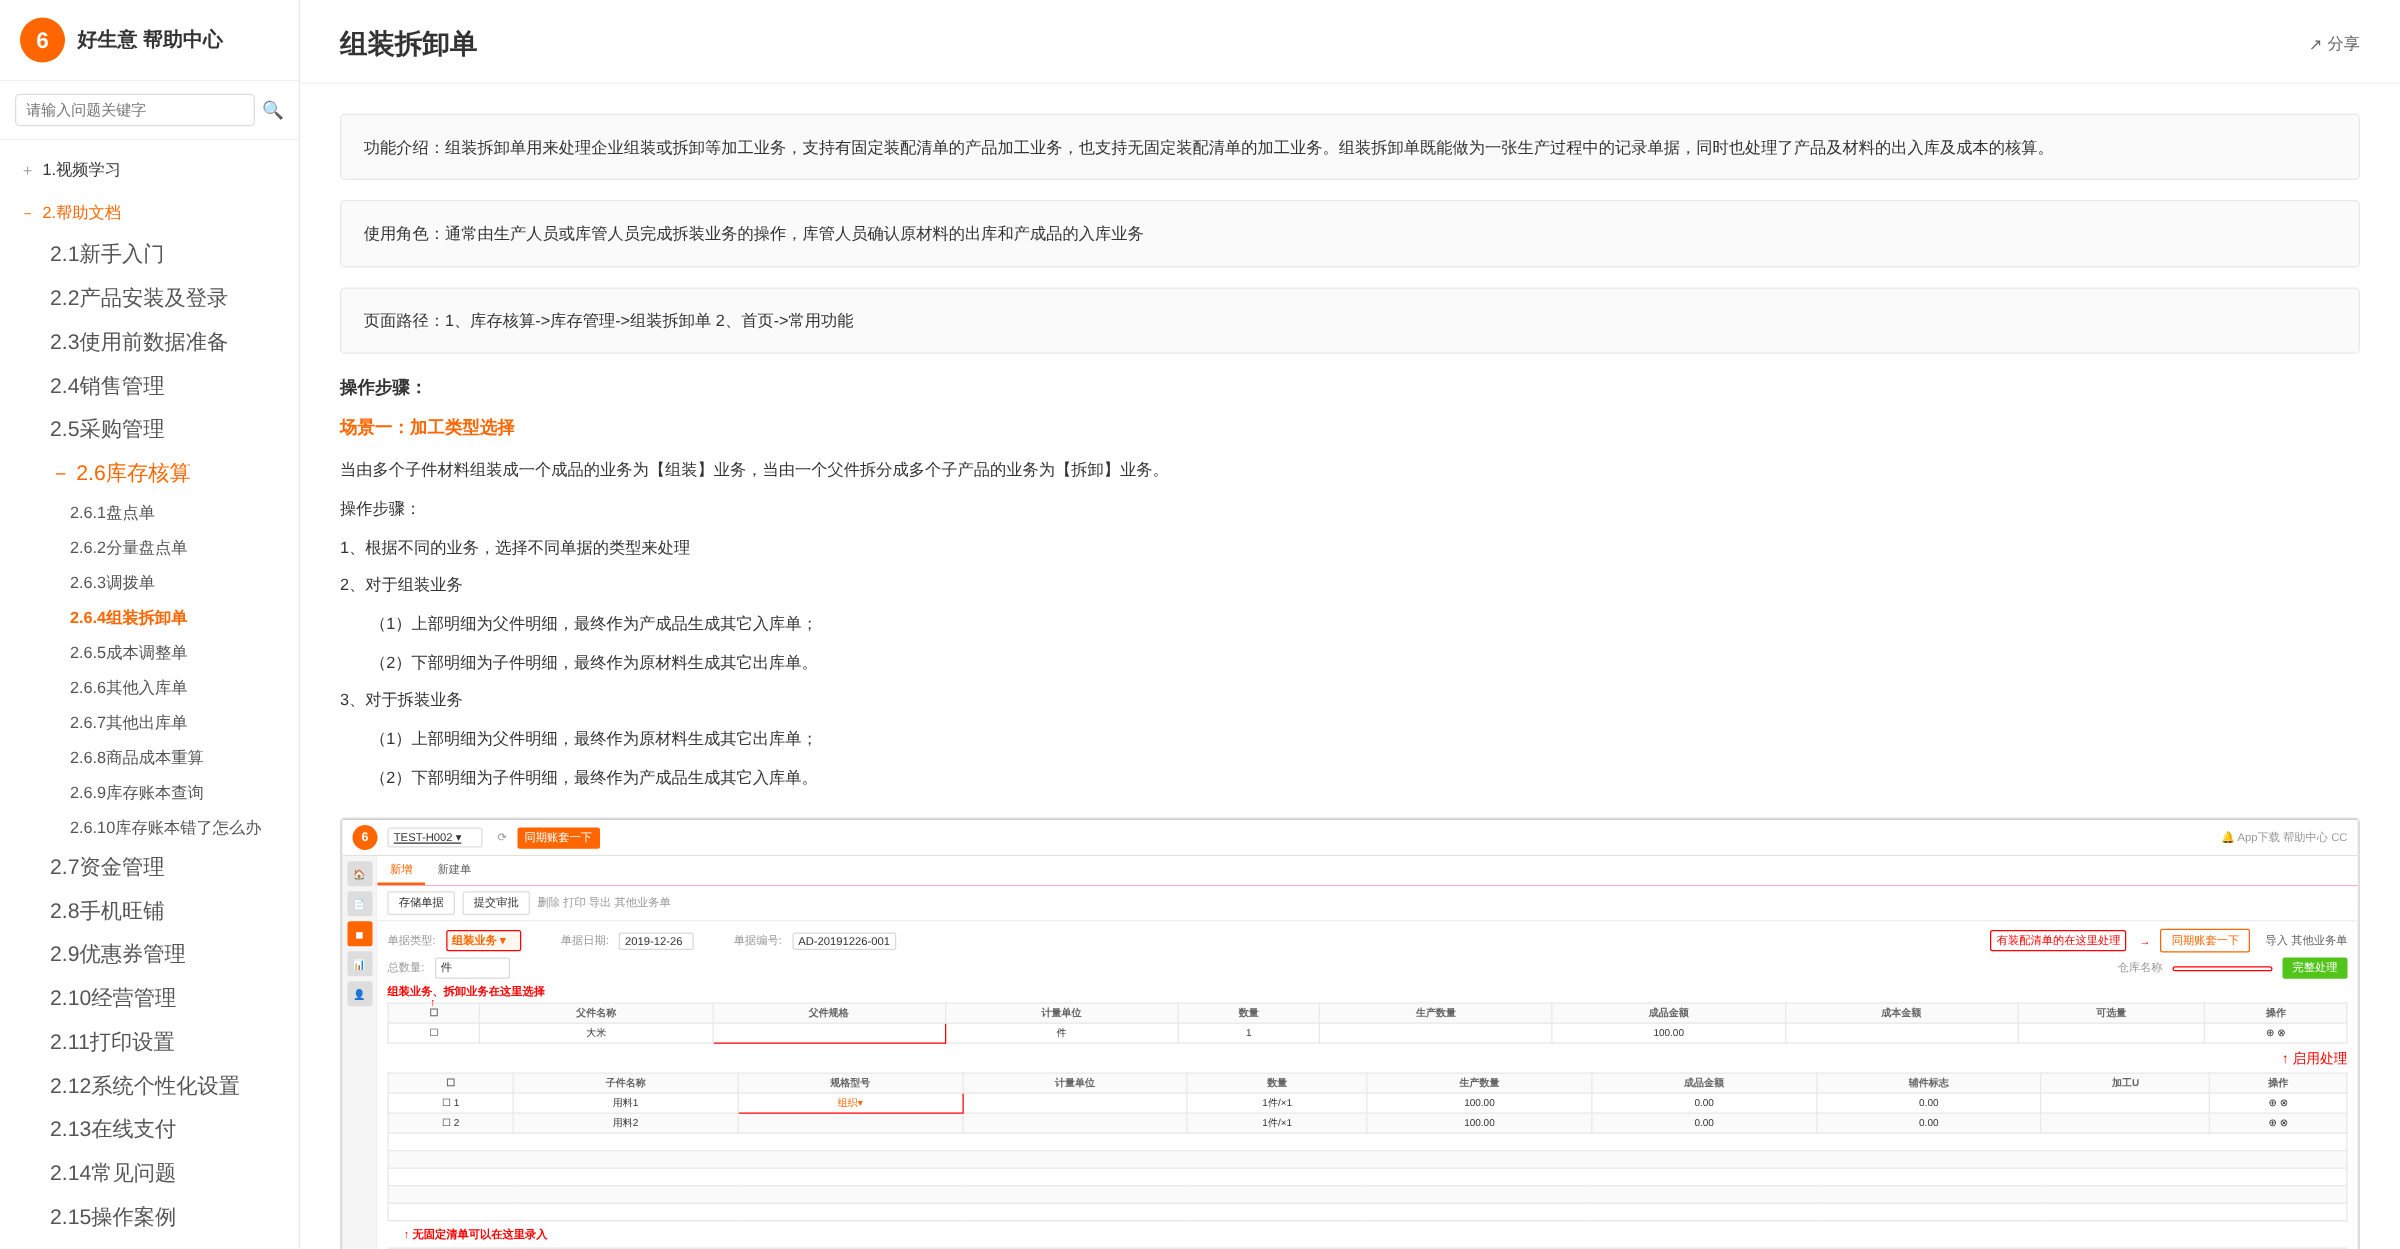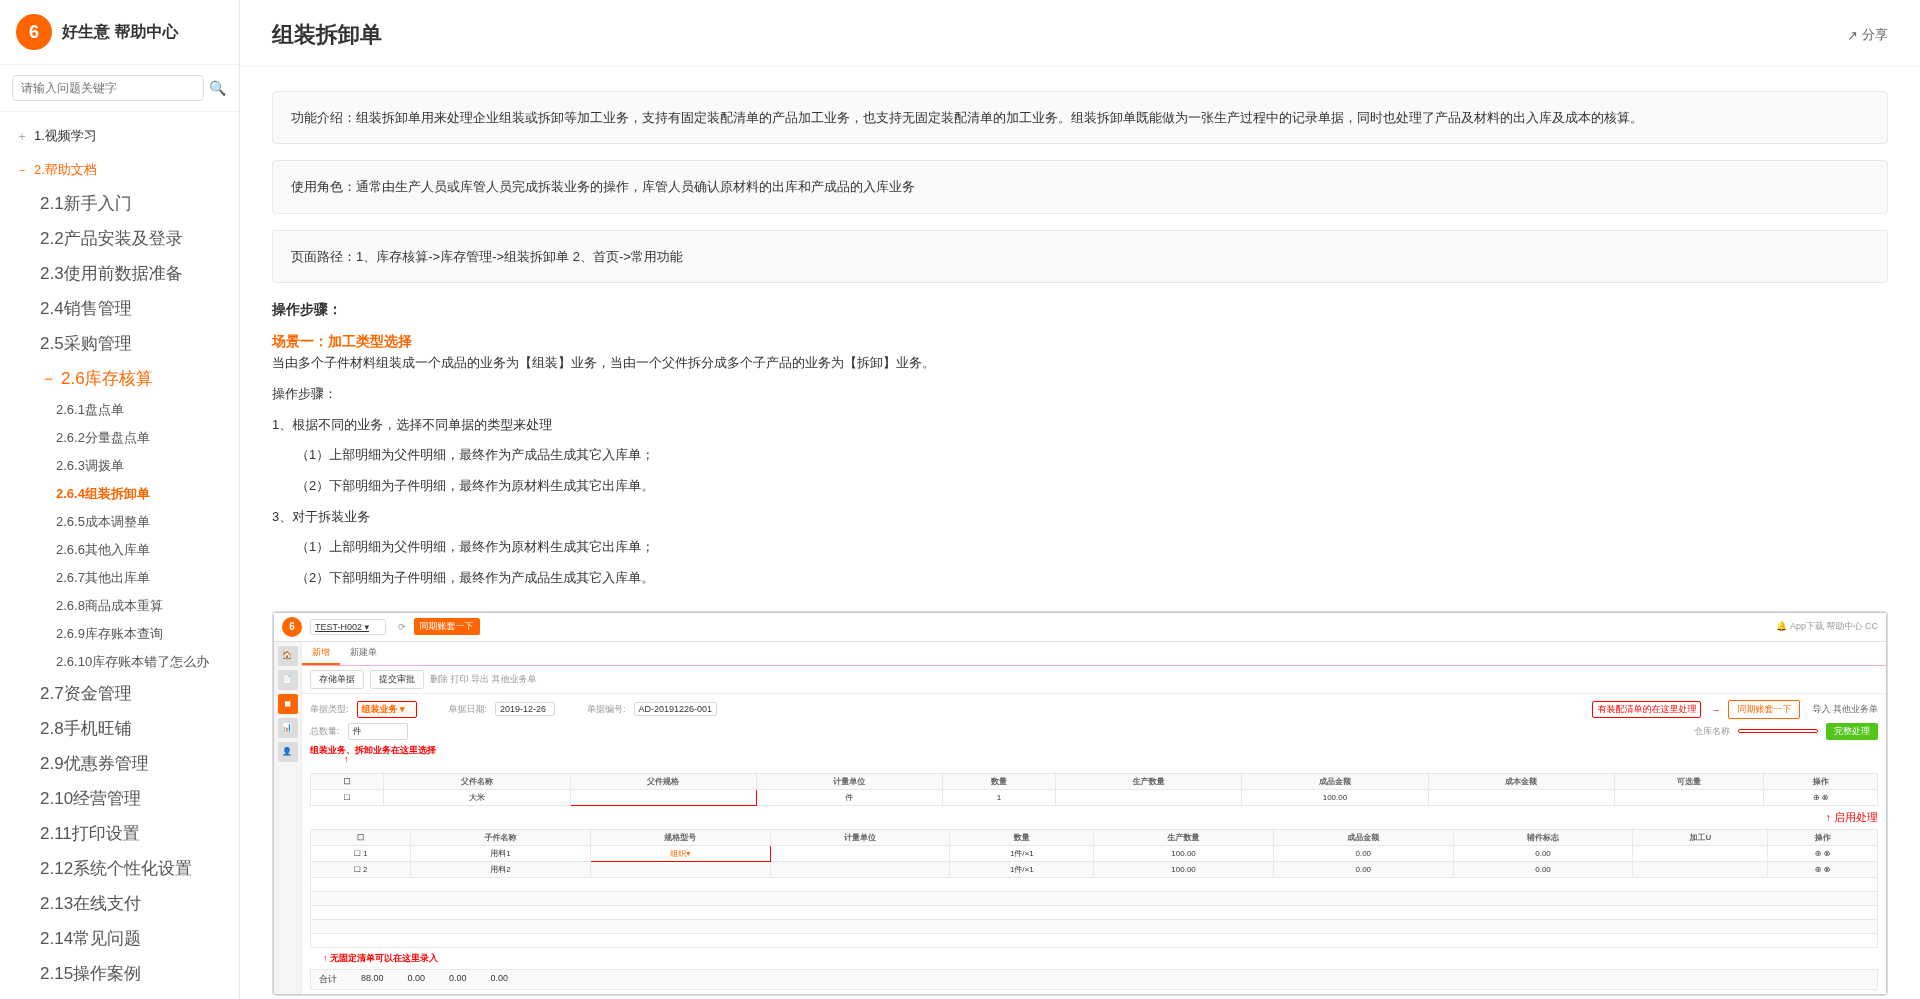--- a/index.html
+++ b/index.html
@@ -149,21 +149,21 @@
     .section-title {
       font-size: 14px;
       font-weight: bold;
       color: #333;
       margin: 18px 0 8px;
     }
     .section-subtitle {
       font-size: 14px;
       font-weight: bold;
       color: #f60;
-      margin: 14px 0 0;
+      margin: 14px 0 13px;
     }
 
     .content-text {
       font-size: 13px;
       color: #333;
       line-height: 1.9;
       margin-bottom: 6px;
     }
     .content-indent { padding-left: 24px; }
 
@@ -404,20 +404,21 @@
     <div class="section-title">操作步骤：</div>
 
     <div class="section-subtitle">场景一：加工类型选择</div>
 
     <div class="content-text">当由多个子件材料组装成一个成品的业务为【组装】业务，当由一个父件拆分成多个子产品的业务为【拆卸】业务。</div>
 
     <div class="content-text">操作步骤：</div>
 
     <div class="content-text">1、根据不同的业务，选择不同单据的类型来处理</div>
 
+    <div class="content-text">2、对于组装业务</div>
     <div class="content-text content-indent">（1）上部明细为父件明细，最终作为产成品生成其它入库单；</div>
     <div class="content-text content-indent">（2）下部明细为子件明细，最终作为原材料生成其它出库单。</div>
 
     <div class="content-text">3、对于拆装业务</div>
     <div class="content-text content-indent">（1）上部明细为父件明细，最终作为原材料生成其它出库单；</div>
     <div class="content-text content-indent">（2）下部明细为子件明细，最终作为产成品生成其它入库单。</div>
 
     <div class="screenshot-container">
       <div class="fake-screenshot" style="position:relative;">
 
@@ -473,21 +474,21 @@
 
               <div class="fs-form-row">
                 <span class="fs-form-label">总数量:</span>
                 <span class="fs-form-input">件</span>
                 <span style="flex:1;"></span>
                 <span class="fs-form-label">仓库名称</span>
                 <span class="fs-form-input highlight" style="min-width:80px;"></span>
                 <button class="fs-btn-green" style="font-size:9px;">完整处理</button>
               </div>
 
-              <div style="position:relative;margin-bottom:16px;">
+              <div style="position:relative;margin-bottom:2px;">
                 <span style="color:red;font-size:9px;font-weight:bold;">组装业务、拆卸业务在这里选择</span>
                 <span style="color:red;font-size:9px;margin-left:4px;position:absolute;top:10px;left:30px;">↑</span>
               </div>
 
               <table class="fs-table" style="margin-bottom:4px;">
                 <thead>
                   <tr>
                     <th>☐</th>
                     <th>父件名称</th>
                     <th>父件规格</th>

